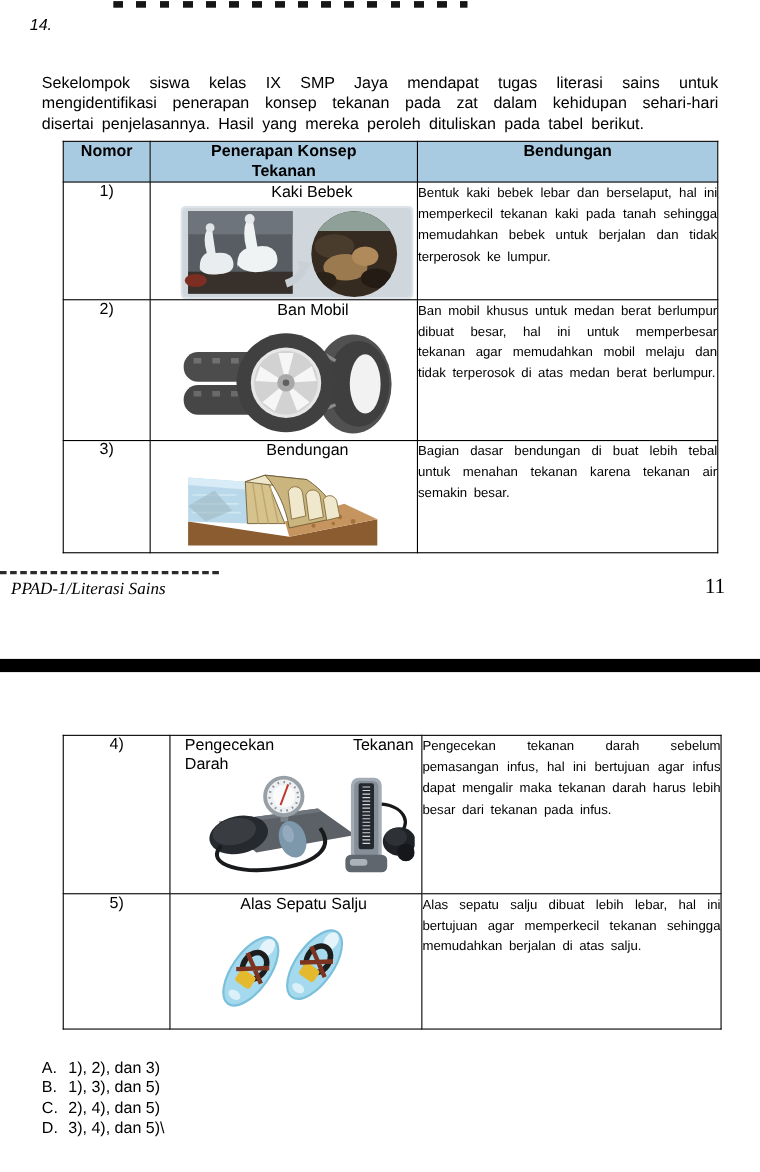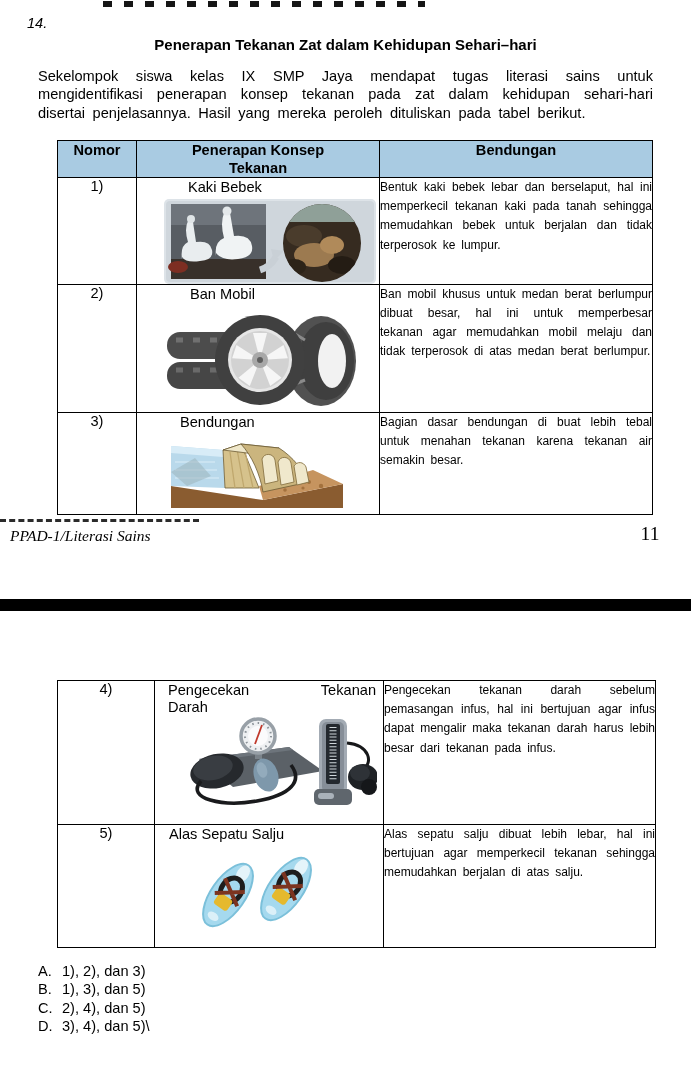--- a/index.html
+++ b/index.html
@@ -15,33 +15,33 @@
 
   .q-line { position:absolute; left:27px; top:15px; width:670px; display:flex; font-size:14.6px;font-style:italic; }
   .q-num { flex:0 0 28px; }
 
   .doc-title { position:absolute; left:0; top:36px; width:691px; text-align:center;
     font-weight:bold; font-size:15px; }
 
   .doc-paragraph { position:absolute; left:38px; top:67px; width:615px; font-size:14.6px;
     line-height:18.4px; text-align:justify; word-spacing:3.5px; }
 
-  table.info-table { position:absolute; border-collapse:collapse; table-layout:fixed;margin-top:12px; }
+  table.info-table { position:absolute; border-collapse:collapse; table-layout:fixed; }
   .info-table th, .info-table td { border:1.6px solid var(--table-border,#000);
     vertical-align:top; overflow:hidden; padding:0; }
   .table-1 { left:57px; top:128px; width:595px; }
   .table-2 { left:57px; top:668px; width:598px; }
 
   .info-table th { background:var(--table-header-bg,#a9cbe2); font-size:14.6px;
     font-weight:bold; line-height:17.5px; text-align:center; padding-top:1px; }
   .pre-line { white-space:pre-line; }
 
   .cell-nomor { text-align:center; font-size:14.6px; padding-top:1px; }
   .cell-penerapan { font-size:14.6px; line-height:16.5px; }
-  .penerapan-label { margin-top:1px; }
+  .penerapan-label { margin-top:1px;text-align:center; }
   .lbl-r1 { margin-left:51px; }
   .lbl-r2 { margin-left:53px; }
   .lbl-r3 { margin-left:43px; }
   .lbl-r4 { margin-left:13px; width:208px; text-align:justify; text-align-last:justify; white-space:pre-line; }
   .lbl-r5 { margin-left:14px; }
 
   .illustration { display:block; }
   .ill-r1 { margin:3px 0 0 27px; }
   .ill-r2 { margin:2px 0 0 27px; }
   .ill-r3 { margin:2px 0 0 30px; }
@@ -71,21 +71,20 @@
 <body>
 
 <div class="page">
 
   <div class="top-remnant"></div>
 
   <div class="q-line">
     <span class="q-num">14.</span>
   </div>
 
-  <div class="doc-title">Penerapan Tekanan Zat dalam Kehidupan Sehari–hari</div>
 
   <div class="doc-paragraph">Sekelompok siswa kelas IX SMP Jaya mendapat tugas literasi sains untuk mengidentifikasi penerapan konsep tekanan pada zat dalam kehidupan sehari-hari disertai penjelasannya. Hasil yang mereka peroleh dituliskan pada tabel berikut.</div>
 
   <table class="info-table table-1">
     <colgroup>
         <col style="width:79px">
         <col style="width:243px">
         <col style="width:273px">
       </colgroup>
     <thead>

